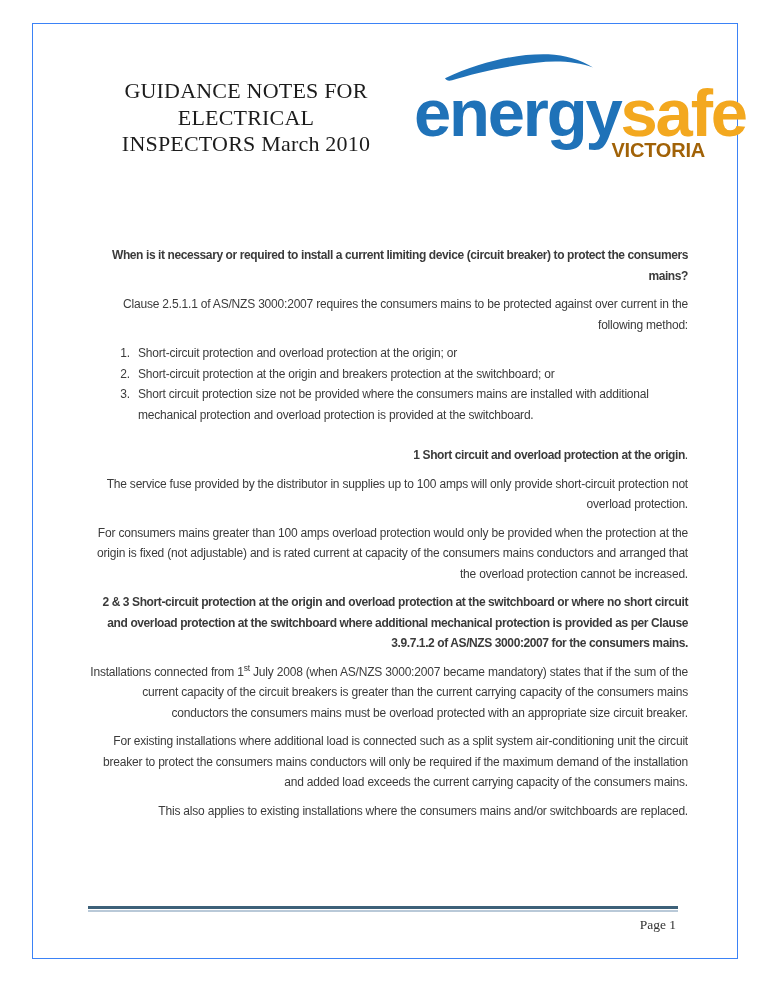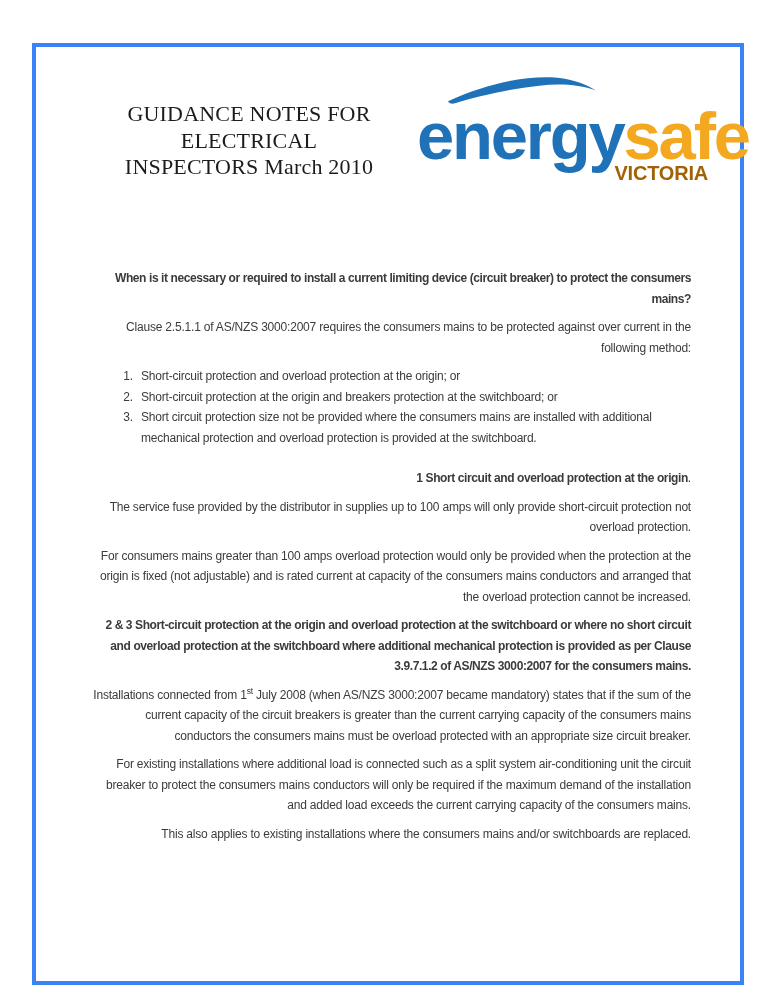--- a/index.html
+++ b/index.html
@@ -2,24 +2,24 @@
 <html><head>
 <meta charset="utf-8">
 <style>
   html, body { margin: 0; padding: 0; background: #ffffff; }
   body {
     width: 768px; height: 994px; position: relative;
     font-family: "Liberation Sans", sans-serif;
     -webkit-font-smoothing: antialiased;
   }
   .page {
-    position: absolute; left: 32px; top: 43px;
+    position: absolute; left: 32px; top: 23px;
     width: 704px; height: 934px;
     background: #ffffff;
-    border: 4px solid #3b82f6;
+    border: 1px solid #3b82f6;
   }
   
   .doc-title {
     position: absolute; left: 62px; top: 54px; width: 302px;
     text-align: center;
     font-family: "Liberation Serif", serif;
     font-size: 22px; line-height: 26.5px;
     color: #1c1c1c; letter-spacing: 0.2px;
   }
   .logo { position: absolute; left: 381px; top: 27px; width: 294px; }
@@ -91,14 +91,19 @@
     </ol>
     <p><b>1 Short circuit and overload protection at the origin</b><span>.</span></p>
     <p>The service fuse provided by the distributor in supplies up to 100 amps will only provide short-circuit protection not overload protection.</p>
     <p>For consumers mains greater than 100 amps overload protection would only be provided when the protection at the origin is fixed (not adjustable) and is rated current at capacity of the consumers mains conductors and arranged that the overload protection cannot be increased.</p>
     <p class="bold">2 &amp; 3 Short-circuit protection at the origin and overload protection at the switchboard or where no short circuit and overload protection at the switchboard where additional mechanical protection is provided as per Clause 3.9.7.1.2 of AS/NZS 3000:2007 for the consumers mains.</p>
     <p><span>Installations connected from 1</span><sup>st</sup><span> July 2008 (when AS/NZS 3000:2007 became mandatory) states that if the sum of the current capacity of the circuit breakers is greater than the current carrying capacity of the consumers mains conductors the consumers mains must be overload protected with an appropriate size circuit breaker.</span></p>
     <p>For existing installations where additional load is connected such as a split system air-conditioning unit the circuit breaker to protect the consumers mains conductors will only be required if the maximum demand of the installation and added load exceeds the current carrying capacity of the consumers mains.</p>
     <p>This also applies to existing installations where the consumers mains and/or switchboards are replaced.</p>
   </div>
 
+  <div class="doc-footer">
+    <div class="rule-dark"></div>
+    <div class="rule-light"></div>
+    <div class="page-num">Page 1</div>
+  </div>
 
 </div>
 
 </body></html>

